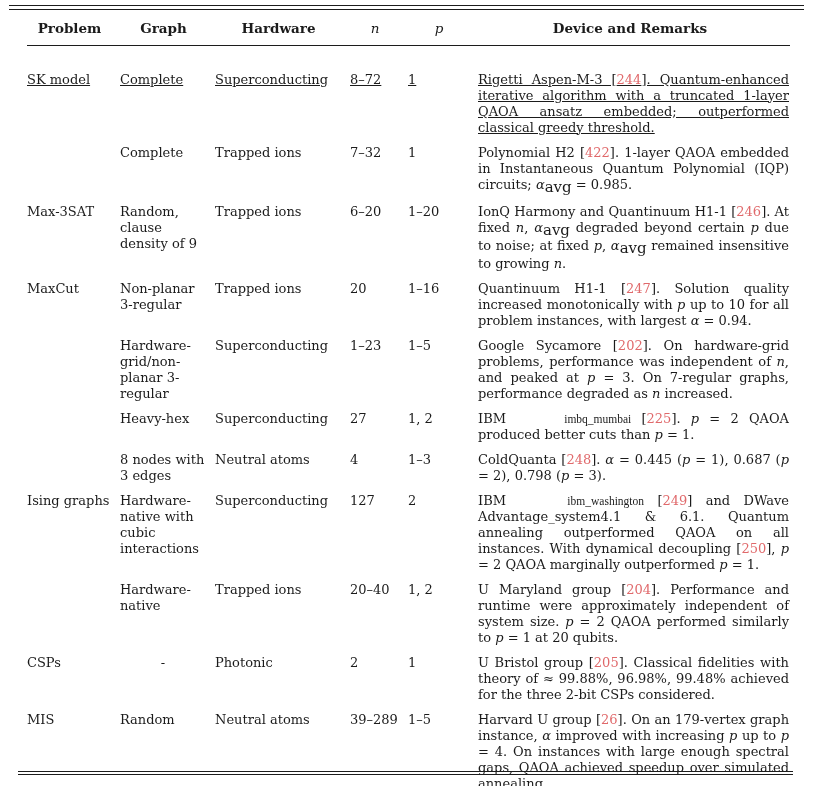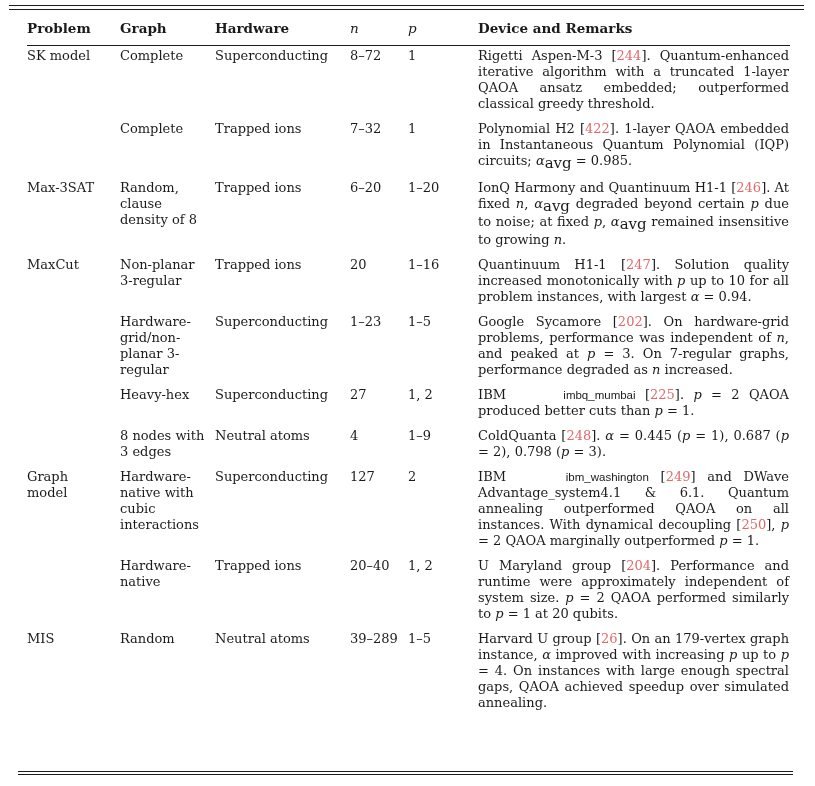--- a/index.html
+++ b/index.html
@@ -33,40 +33,40 @@
   col.c-problem  { width: 93px; }
   col.c-graph    { width: 95px; }
   col.c-hardware { width: 135px; }
   col.c-n        { width: 58px; }
   col.c-p        { width: 70px; }
   col.c-remarks  { width: 312px; }
 
   thead tr { border-bottom: 1.5px solid #1c1c1c; }
   th {
     font-weight: bold;
-    text-align: left;
+    text-align: center;
     vertical-align: bottom;
     padding: 10px 8px 9px 0;
     font-size: 13.5px;
     line-height: 16px;
   }
   th.math { font-style: italic; font-weight: normal; }
 
   td {
     vertical-align: top;
     text-align: left;
     padding: 0 9px 9px 0;
     line-height: 16px;
   }
-  tbody tr:first-child td { padding-top: 2px; }
+  tbody tr:first-child td { padding-top: 26px; text-decoration: underline; }
   td.remarks { text-align: justify; padding-right: 1px; }
   td.ctr { text-align: center; }
 
   .cite { color: var(--cite, #e0696b); }
-  .mono { font-family: Liberation Sans, sans-serif; font-size: 11.5px; margin-left: 48px; }
+  .mono { font-family: Liberation Serif, serif; font-size: 11.5px; margin-left: 48px; }
   .mi   { font-style: italic; }
   .sub  { font-size: 15px; vertical-align: -3px; }
 </style>
 </head>
 <body>
 
 <div class="page">
   <div class="rule-double top-rule"></div>
   <table class="results">
     <colgroup>
@@ -99,21 +99,21 @@
         <tr>
           <td></td>
           <td>Complete</td>
           <td>Trapped ions</td>
           <td>7–32</td>
           <td>1</td>
           <td class="remarks"><span>Polynomial H2 [</span><span class="cite">422</span><span>]. 1-layer QAOA embedded in Instantaneous Quantum Polynomial (IQP) circuits; </span><span class="mi">α</span><span class="sub">avg</span><span> = 0.985.</span></td>
         </tr>
         <tr>
           <td>Max-3SAT</td>
-          <td>Random, clause density of 8</td>
+          <td>Random, clause density of 9</td>
           <td>Trapped ions</td>
           <td>6–20</td>
           <td>1–20</td>
           <td class="remarks"><span>IonQ Harmony and Quantinuum H1-1 [</span><span class="cite">246</span><span>]. At fixed </span><span class="mi">n</span><span>, </span><span class="mi">α</span><span class="sub">avg</span><span> degraded beyond certain </span><span class="mi">p</span><span> due to noise; at fixed </span><span class="mi">p</span><span>, </span><span class="mi">α</span><span class="sub">avg</span><span> remained insensitive to growing </span><span class="mi">n</span><span>.</span></td>
         </tr>
         <tr>
           <td>MaxCut</td>
           <td>Non-planar 3-regular</td>
           <td>Trapped ions</td>
           <td>20</td>
@@ -134,40 +134,48 @@
           <td>Superconducting</td>
           <td>27</td>
           <td>1, 2</td>
           <td class="remarks"><span>IBM </span><span class="mono">imbq_mumbai</span><span> [</span><span class="cite">225</span><span>]. </span><span class="mi">p</span><span> = 2 QAOA produced better cuts than </span><span class="mi">p</span><span> = 1.</span></td>
         </tr>
         <tr>
           <td></td>
           <td>8 nodes with 3 edges</td>
           <td>Neutral atoms</td>
           <td>4</td>
-          <td>1–9</td>
+          <td>1–3</td>
           <td class="remarks"><span>ColdQuanta [</span><span class="cite">248</span><span>]. </span><span class="mi">α</span><span> = 0.445 (</span><span class="mi">p</span><span> = 1), 0.687 (</span><span class="mi">p</span><span> = 2), 0.798 (</span><span class="mi">p</span><span> = 3).</span></td>
         </tr>
         <tr>
-          <td>Graph model</td>
+          <td>Ising graphs</td>
           <td>Hardware-native with cubic interactions</td>
           <td>Superconducting</td>
           <td>127</td>
           <td>2</td>
           <td class="remarks"><span>IBM </span><span class="mono">ibm_washington</span><span> [</span><span class="cite">249</span><span>] and DWave Advantage_system4.1 &amp; 6.1. Quantum annealing outperformed QAOA on all instances. With dynamical decoupling [</span><span class="cite">250</span><span>], </span><span class="mi">p</span><span> = 2 QAOA marginally outperformed </span><span class="mi">p</span><span> = 1.</span></td>
         </tr>
         <tr>
           <td></td>
           <td>Hardware-native</td>
           <td>Trapped ions</td>
           <td>20–40</td>
           <td>1, 2</td>
           <td class="remarks"><span>U Maryland group [</span><span class="cite">204</span><span>]. Performance and runtime were approximately independent of system size. </span><span class="mi">p</span><span> = 2 QAOA performed similarly to </span><span class="mi">p</span><span> = 1 at 20 qubits.</span></td>
         </tr>
         <tr>
+          <td>CSPs</td>
+          <td class="ctr">-</td>
+          <td>Photonic</td>
+          <td>2</td>
+          <td>1</td>
+          <td class="remarks"><span>U Bristol group [</span><span class="cite">205</span><span>]. Classical fidelities with theory of ≈ 99.88%, 96.98%, 99.48% achieved for the three 2-bit CSPs considered.</span></td>
+        </tr>
+        <tr>
           <td>MIS</td>
           <td>Random</td>
           <td>Neutral atoms</td>
           <td>39–289</td>
           <td>1–5</td>
           <td class="remarks"><span>Harvard U group [</span><span class="cite">26</span><span>]. On an 179-vertex graph instance, </span><span class="mi">α</span><span> improved with increasing </span><span class="mi">p</span><span> up to </span><span class="mi">p</span><span> = 4. On instances with large enough spectral gaps, QAOA achieved speedup over simulated annealing.</span></td>
         </tr>
       </tbody>
   </table>
   <div class="rule-double bottom-rule"></div>

